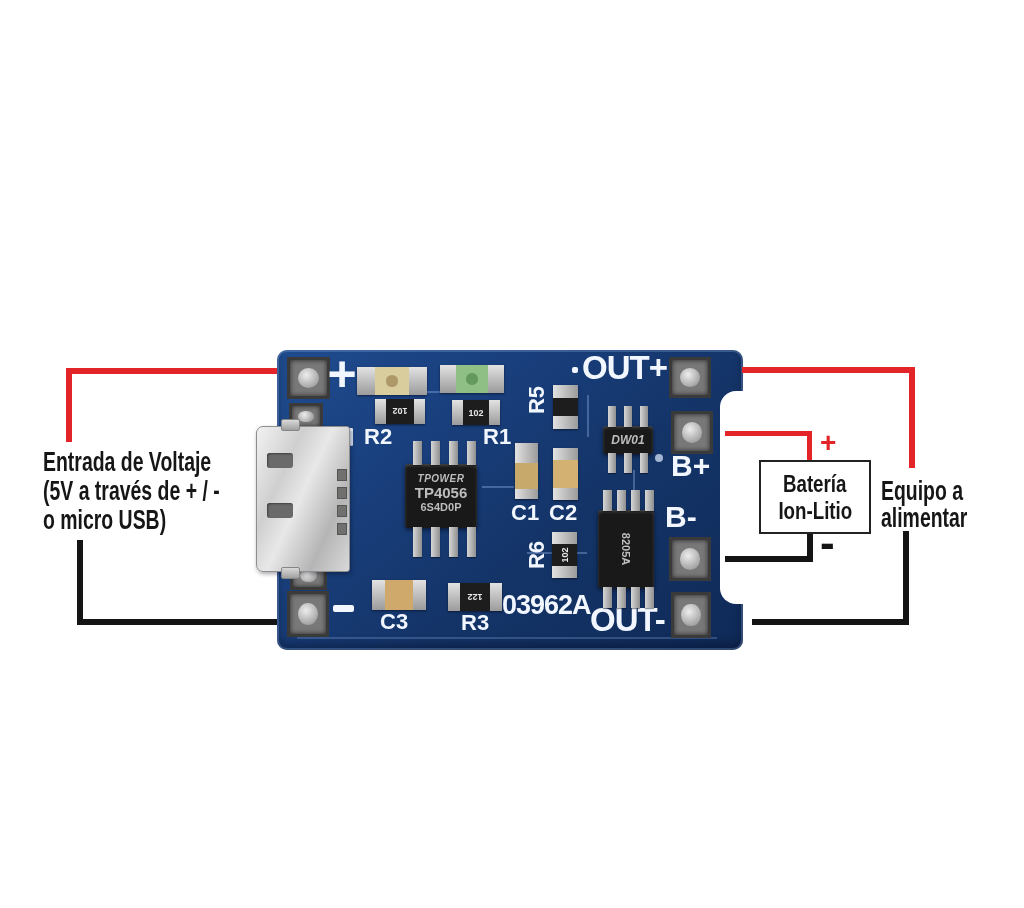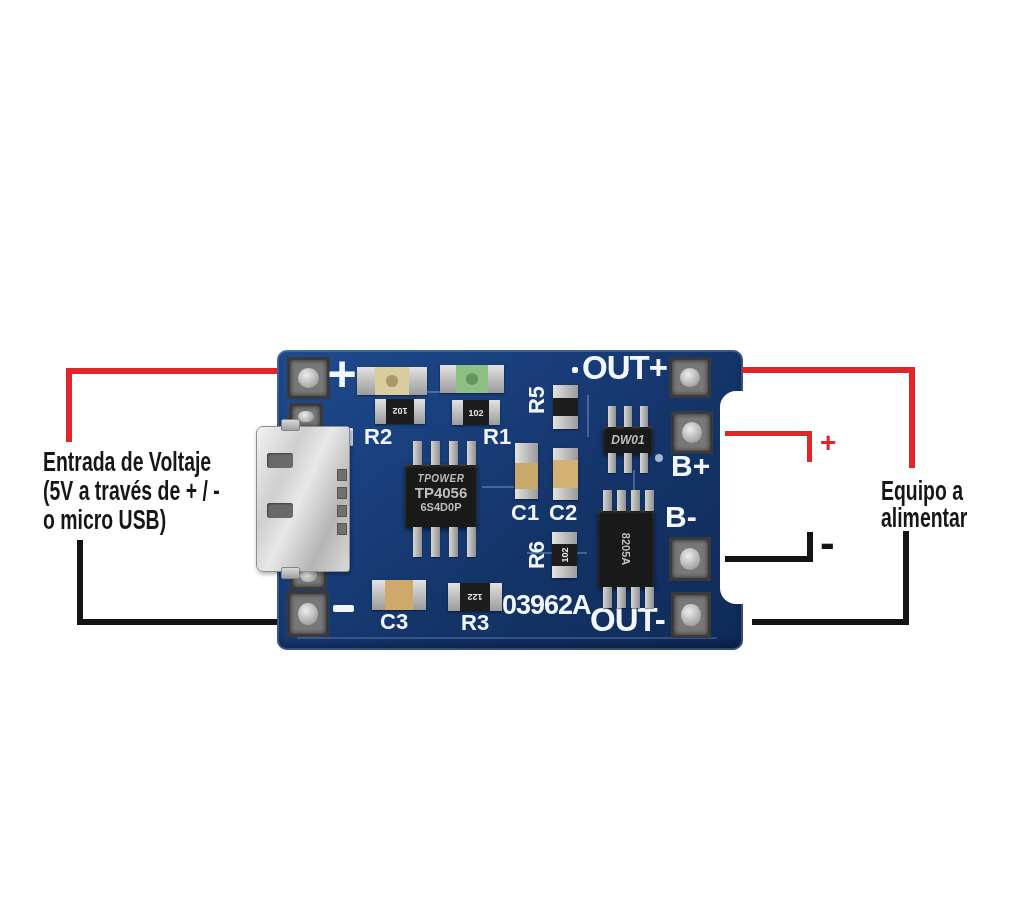--- a/index.html
+++ b/index.html
@@ -256,20 +256,24 @@
   <div class="wire blk" style="left:725px;top:556px;width:88px;height:6px;"></div>
   <div class="wire blk" style="left:903px;top:531px;width:6px;height:94px;"></div>
   <div class="wire blk" style="left:752px;top:619px;width:157px;height:6px;"></div>
 
   <div>
     <div class="ann" style="left:43px;top:448px;">Entrada de Voltaje</div>
     <div class="ann" style="left:43px;top:477px;">(5V a través de + / -</div>
     <div class="ann" style="left:43px;top:506px;">o micro USB)</div>
   </div>
 
+  <div class="batbox">
+    <div>Batería</div>
+    <div>Ion-Litio</div>
+  </div>
   <div class="sign" style="left:820px;top:427px;font-size:28px;color:#e32429;">+</div>
   <div class="sign" style="left:820px;top:521px;font-size:44px;color:#141414;line-height:44px;">-</div>
 
   <div>
     <div class="ann" style="left:881px;top:477px;">Equipo a</div>
     <div class="ann" style="left:881px;top:504px;">alimentar</div>
   </div>
 
 </div>
 

